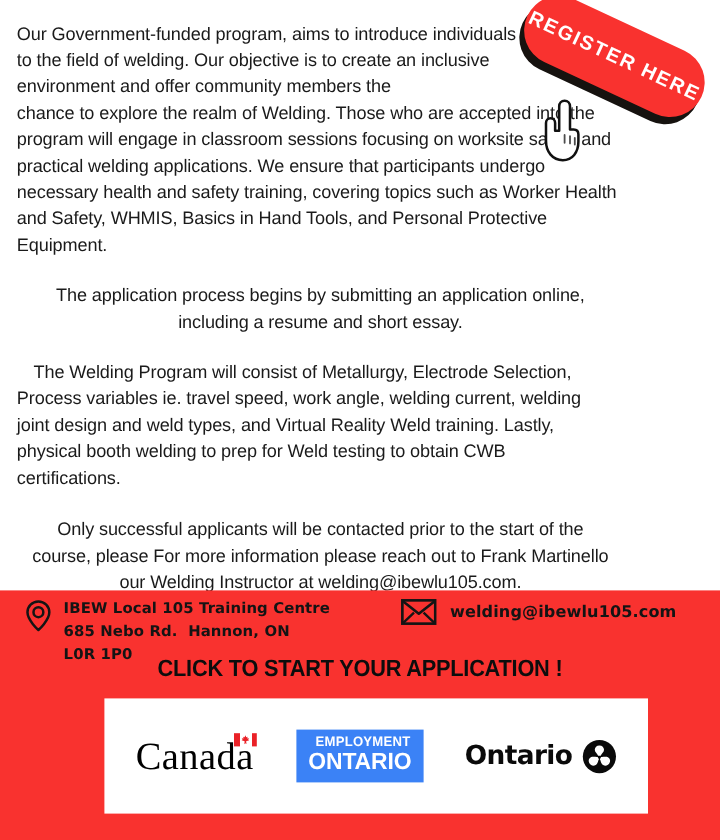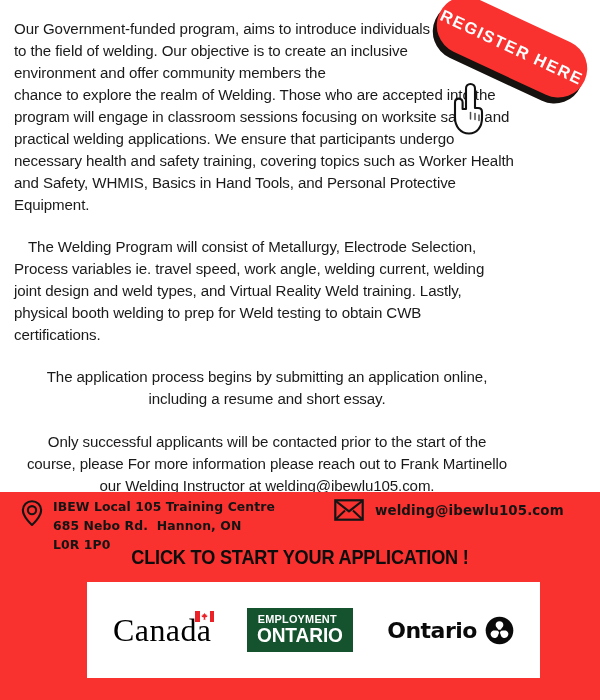--- a/index.html
+++ b/index.html
@@ -227,23 +227,23 @@
   .flag-mid {
     flex: 1;
     background: #ffffff;
     display: flex;
     align-items: center;
     justify-content: center;
   }
   .flag-leaf { width: 7px; height: 9px; }
 
   .logo-eo {
-    background: #14532d;
+    background: #3b82f6;
     padding: 6px 9px 7px 9px;
-    text-align: left;
+    text-align: right;
     line-height: 1;
   }
   .eo-top {
     display: block;
     font-family: "Liberation Sans", sans-serif;
     font-weight: bold;
     color: #ffffff;
     font-size: 11.4px;
     letter-spacing: 0.2px;
     transform: scaleX(0.96);
@@ -276,23 +276,23 @@
 </head>
 <body>
 
 <div class="content">
 
   <p class="para para-intro">
     <span class="lead-block">Our Government-funded program, aims to introduce individuals to the field of welding. Our objective is to create an inclusive environment and offer community members the </span>
     <span class="wide-block">chance to explore the realm of Welding. Those who are accepted into the program will engage in classroom sessions focusing on worksite safety and practical welding applications. We ensure that  participants undergo necessary health and safety training, covering topics such as Worker Health and Safety, WHMIS, Basics in Hand Tools, and Personal Protective Equipment.</span>
   </p>
 
+  <p class="para para-apply">The application process begins by submitting an application online, including a resume and short essay.</p>
+
   <p class="para para-program">The Welding Program will consist of Metallurgy, Electrode Selection, Process variables ie. travel speed, work angle, welding current, welding joint design and weld types, and Virtual Reality Weld training. Lastly, physical booth welding to prep for Weld testing to obtain CWB certifications.</p>
-
-  <p class="para para-apply">The application process begins by submitting an application online, including a resume and short essay.</p>
 
   <p class="para para-contact">Only successful applicants will be contacted prior to the start of the course, please For more information please reach out to Frank Martinello our Welding Instructor at welding@ibewlu105.com.</p>
 
 </div>
 
 <div class="badge-wrap">
   <div class="badge-shadow"></div>
   <div class="badge-pill">
     <span class="badge-text">REGISTER HERE</span>
   </div>

